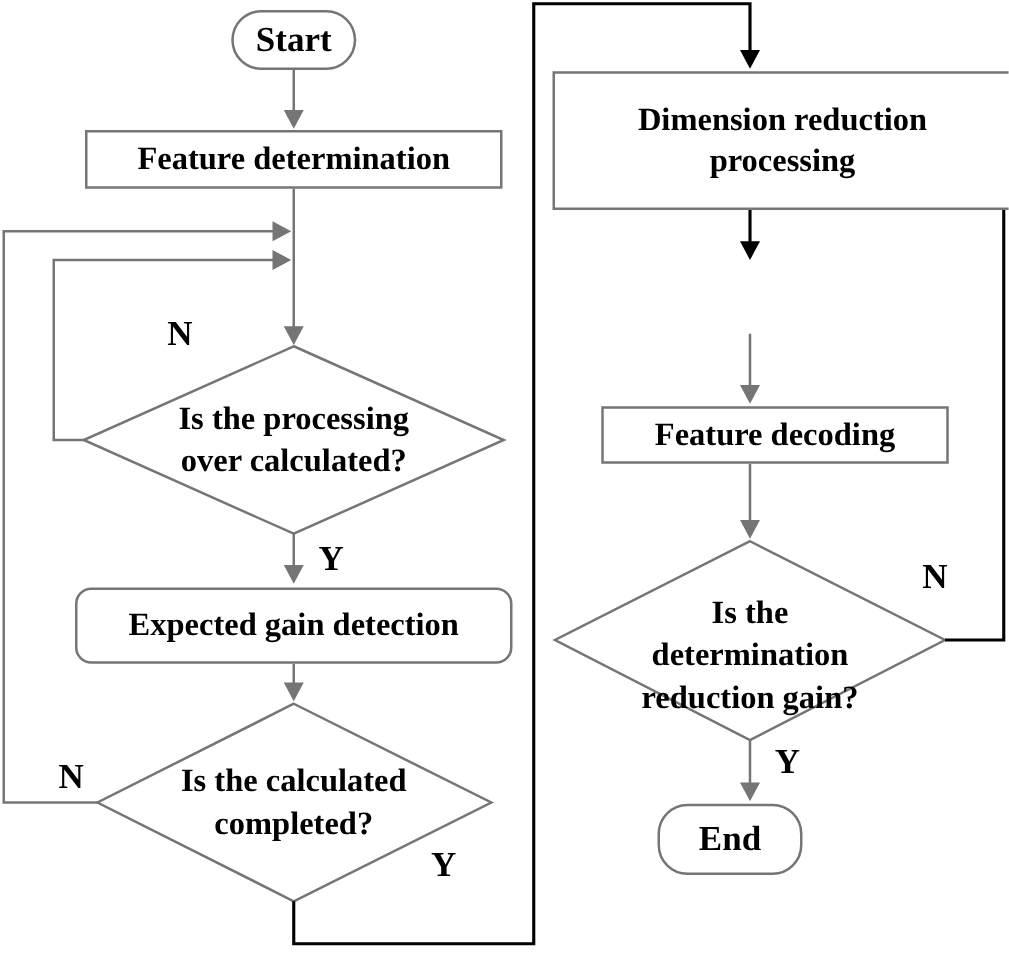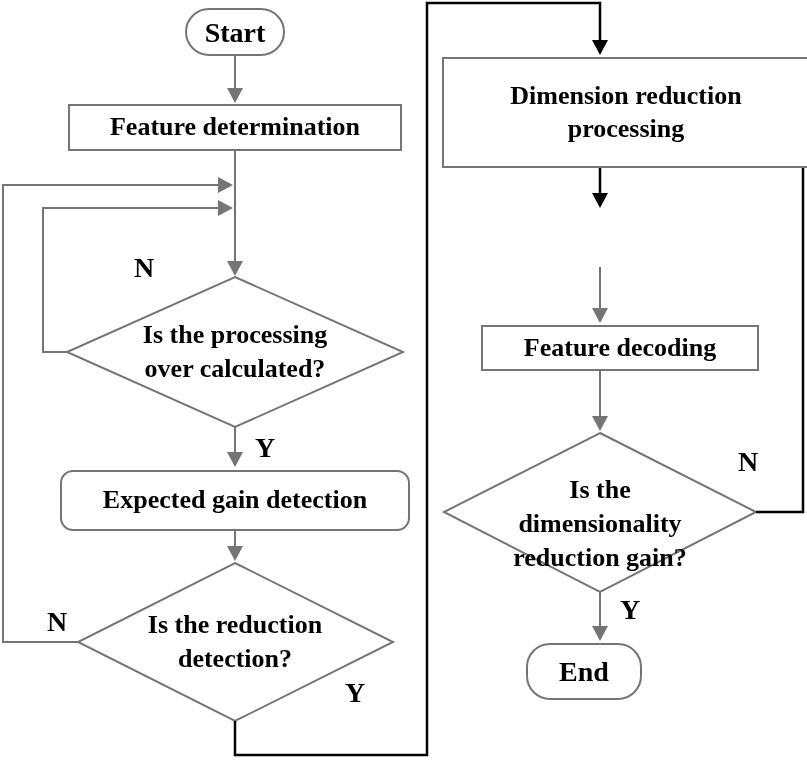--- a/index.html
+++ b/index.html
@@ -109,27 +109,27 @@
   <div class="node terminator" style="left:526px;top:643px;width:116px;height:57px;">
     <span>End</span>
   </div>
 
   <div class="diamond-label" style="left:75px;top:312px;width:320px;height:80px;">
     <span>Is the processing</span>
     <span>over calculated?</span>
   </div>
 
   <div class="diamond-label" style="left:85px;top:602px;width:300px;height:80px;">
-    <span>Is the reduction</span>
-    <span>detection?</span>
+    <span>Is the calculated</span>
+    <span>completed?</span>
   </div>
 
   <div class="diamond-label" style="left:460px;top:460px;width:280px;height:104px;margin-top:12px;">
     <span>Is the</span>
-    <span>dimensionality</span>
+    <span>determination</span>
     <span>reduction gain?</span>
   </div>
 
   <div class="edge-label" style="left:124px;top:251px;">N</div>
   <div class="edge-label" style="left:245px;top:431px;">Y</div>
   <div class="edge-label" style="left:37px;top:605px;">N</div>
   <div class="edge-label" style="left:335px;top:676px;">Y</div>
   <div class="edge-label" style="left:728px;top:445px;">N</div>
   <div class="edge-label" style="left:610px;top:593px;">Y</div>
 

